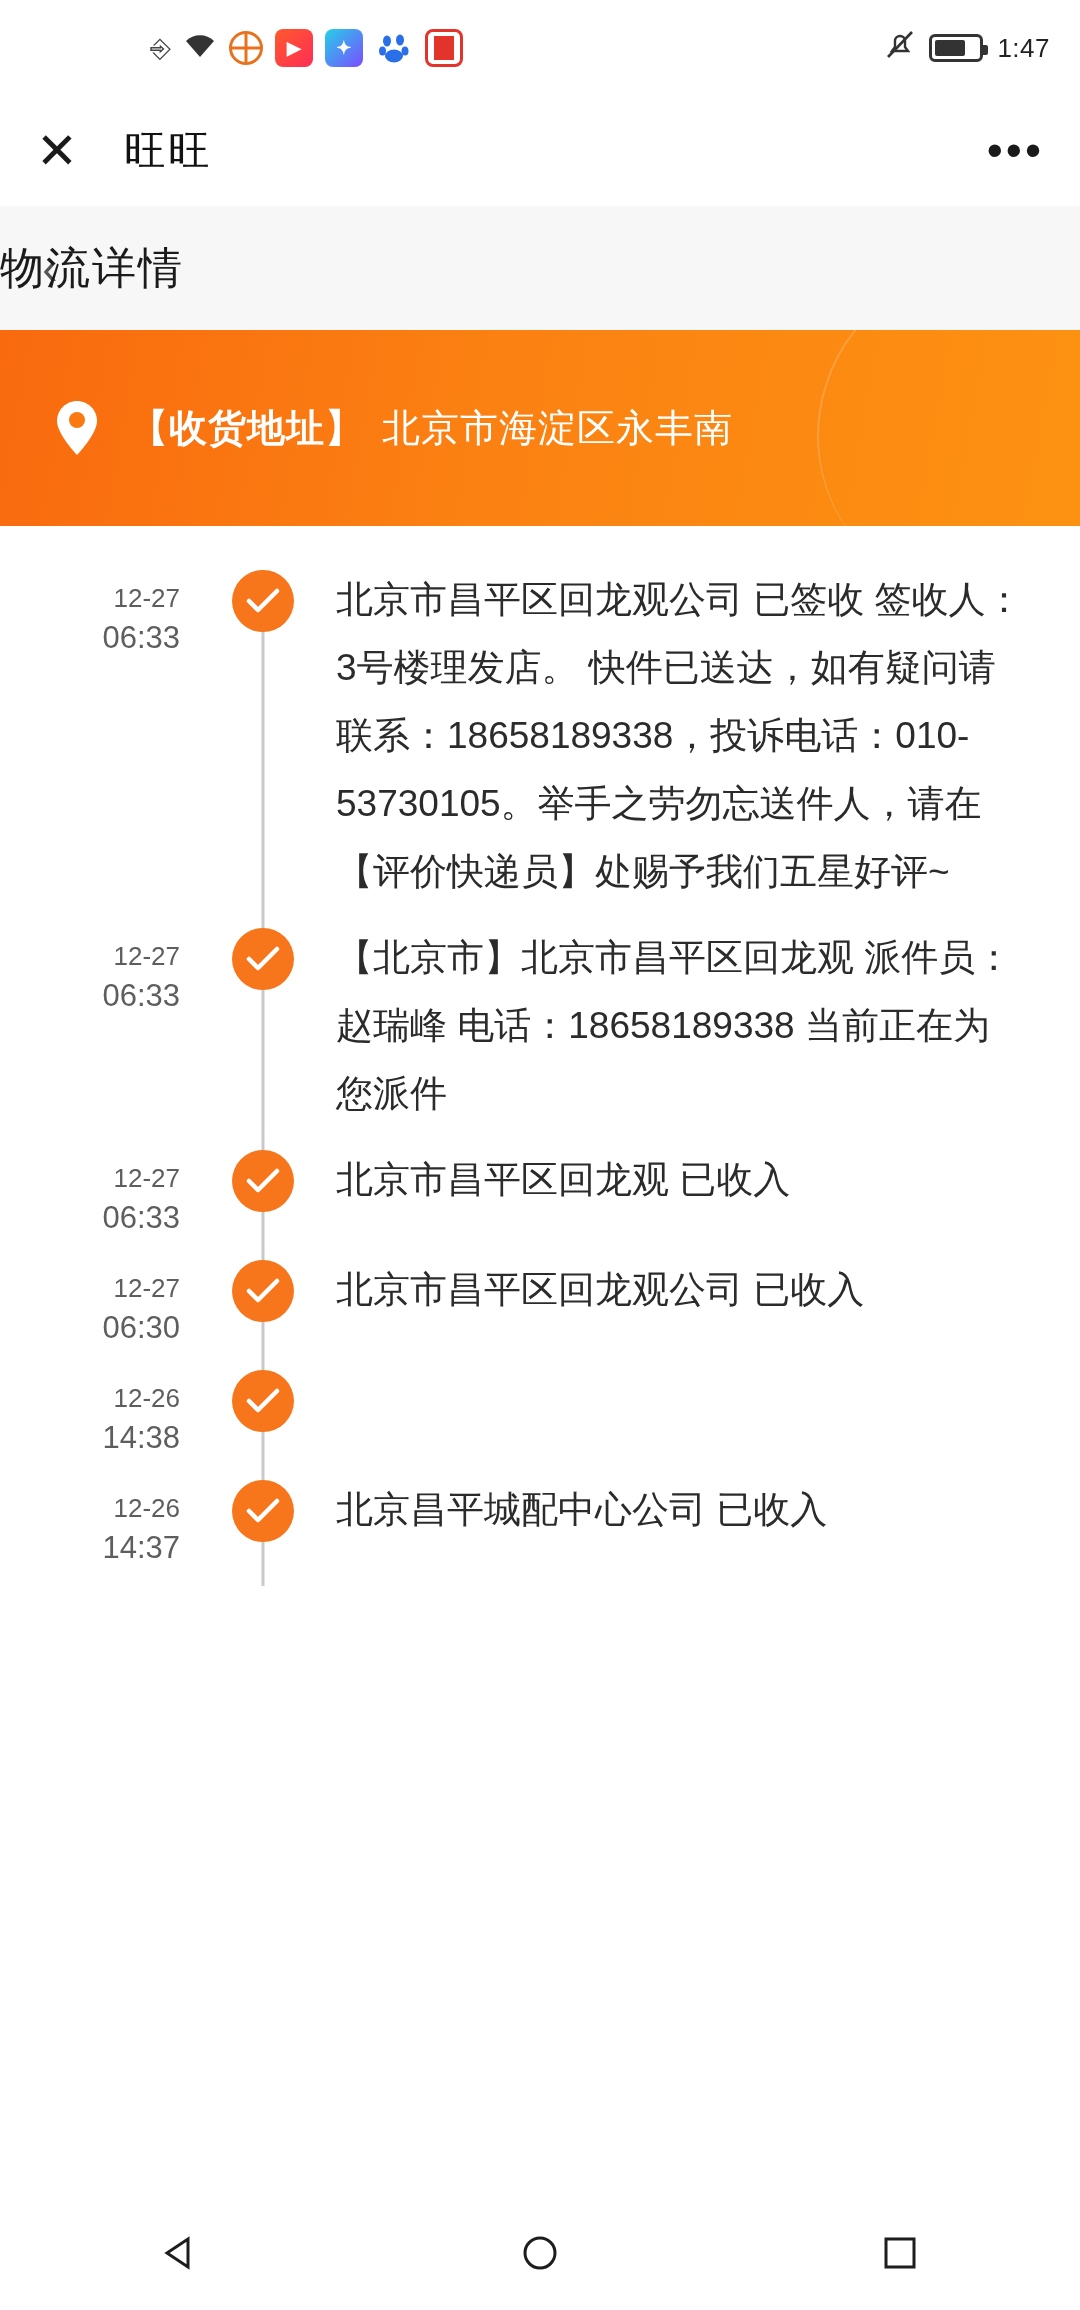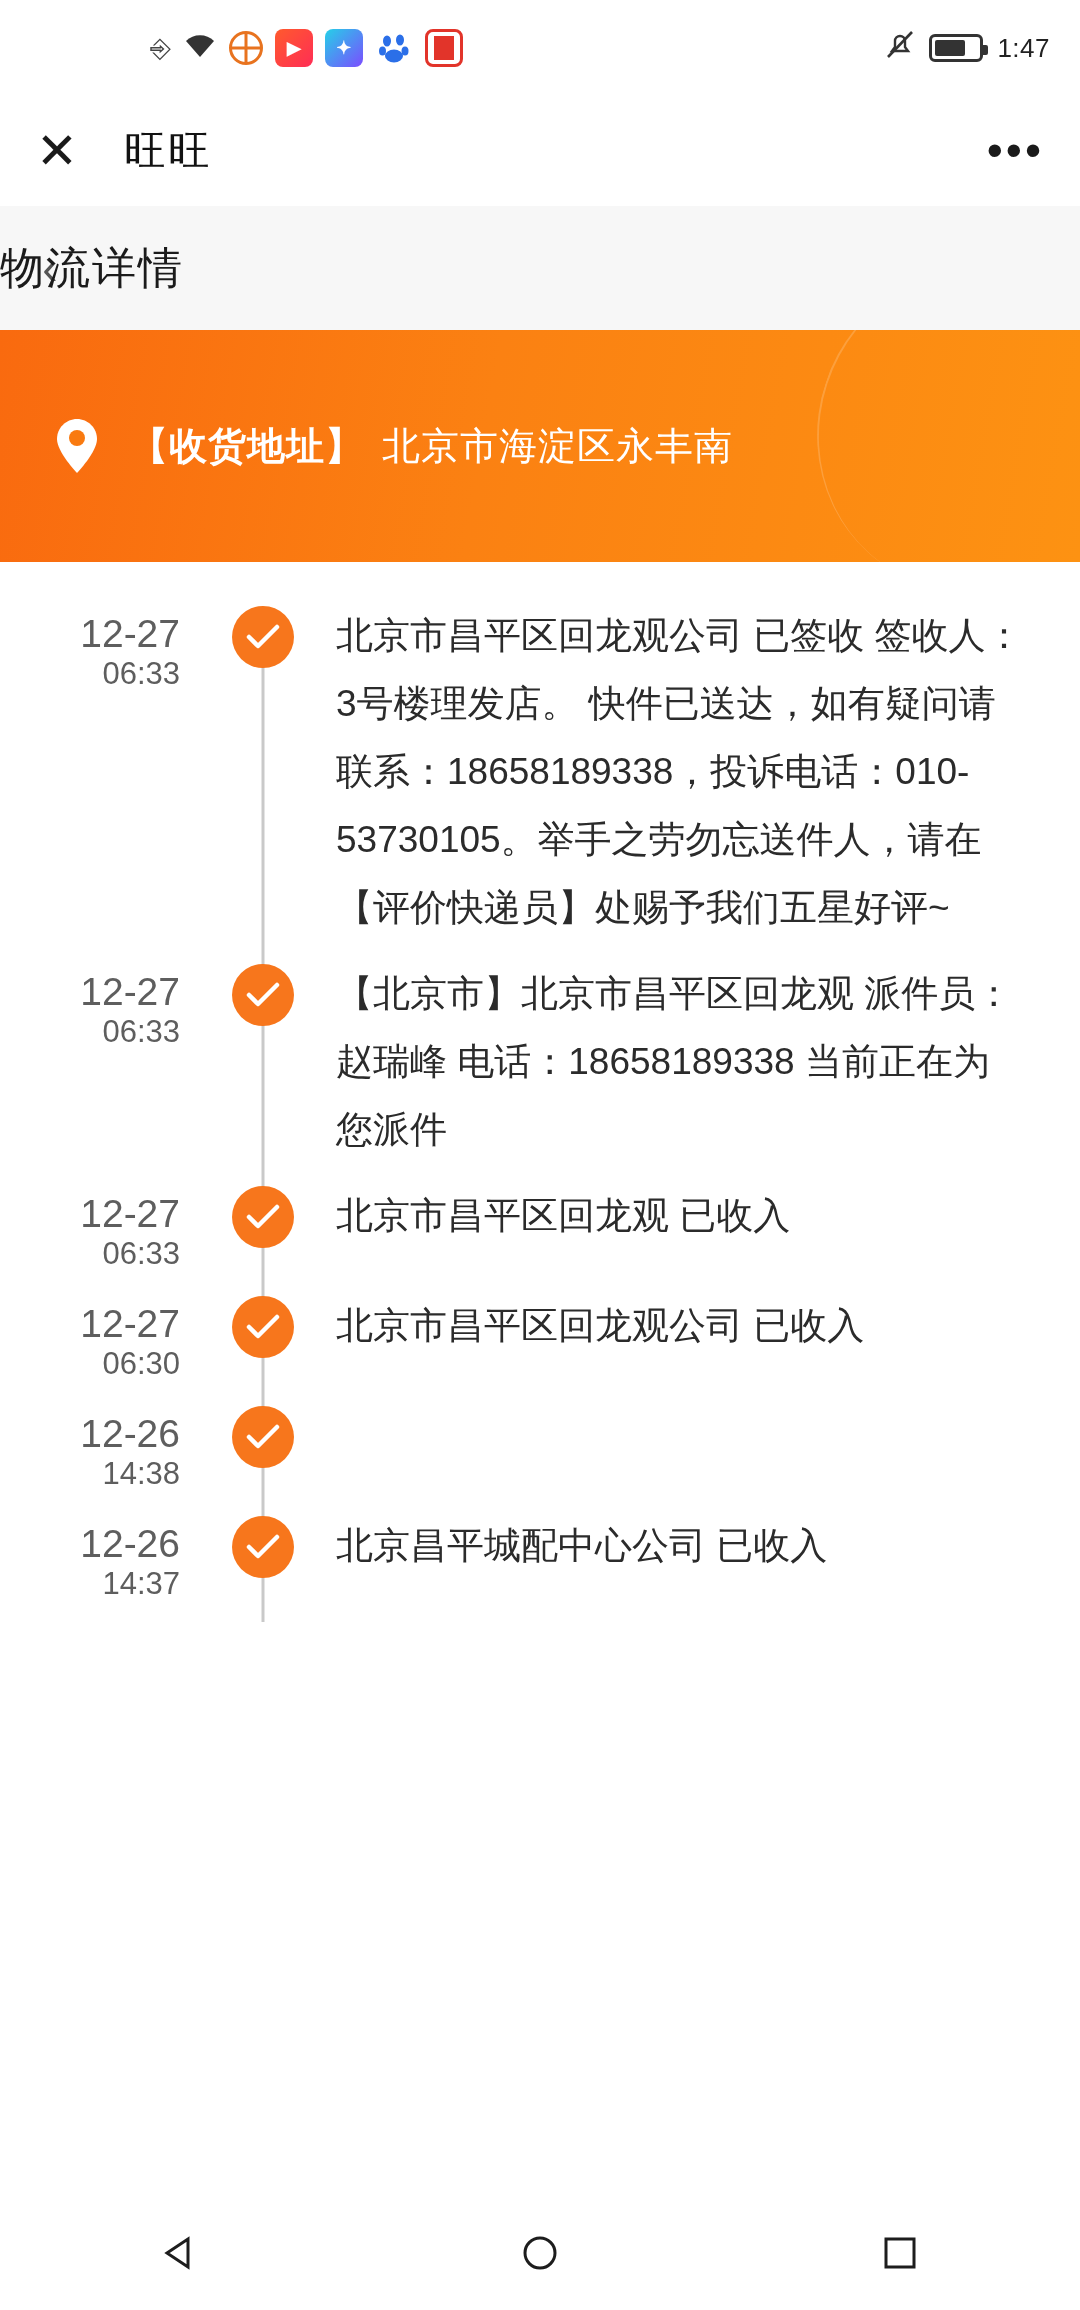--- a/index.html
+++ b/index.html
@@ -105,21 +105,21 @@
     font-weight: 300;
   }
   .page-title {
     position: absolute; left: 0; right: 12px; text-align: left;
     font-size: 44px; color: #1b1b1b; letter-spacing: 2px;
     pointer-events: none;
   }
 
   
   .address-banner {
-    height: 232px;
+    height: 196px;
     background: linear-gradient(100deg, #f96a0f 0%, #fb8112 45%, #fd9212 100%);
     display: flex;
     align-items: center;
     padding: 0 54px;
     position: relative;
     overflow: hidden;
   }
   .address-banner::after {
     content: "";
     position: absolute; right: -40px; top: -60px;
@@ -151,21 +151,21 @@
     padding-bottom: 18px;
   }
   .tl-time {
     width: 208px;
     flex: 0 0 208px;
     text-align: right;
     padding-right: 28px;
     padding-top: 12px;
     color: #5e5e5e;
   }
-  .tl-time .d { font-size: 39px; line-height: 40px; }
+  .tl-time .d { font-size: 26px; line-height: 40px; }
   .tl-time .t { font-size: 31px; line-height: 40px; }
   .tl-marker {
     width: 110px;
     flex: 0 0 110px;
     position: relative;
     display: flex;
     justify-content: center;
   }
   .tl-line {
     position: absolute;

